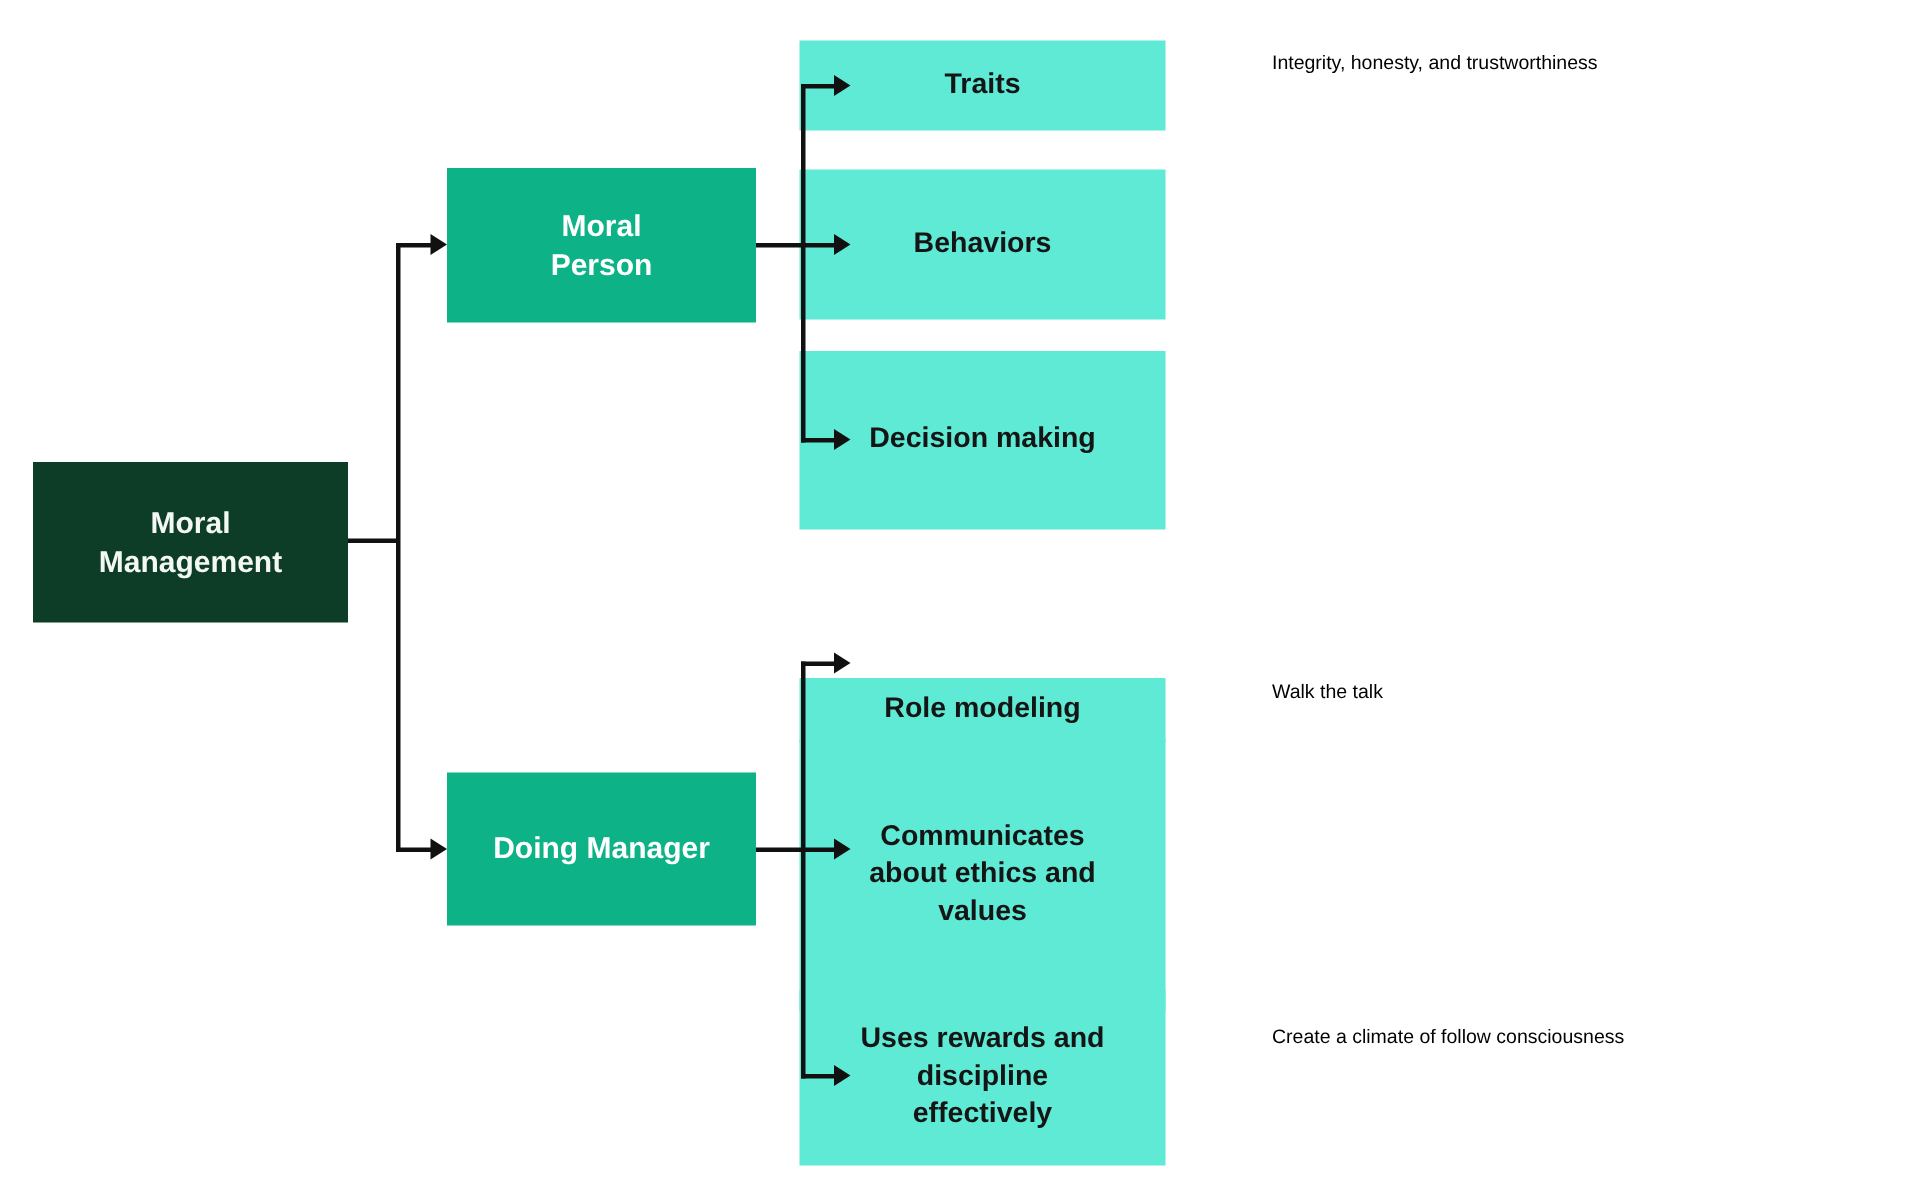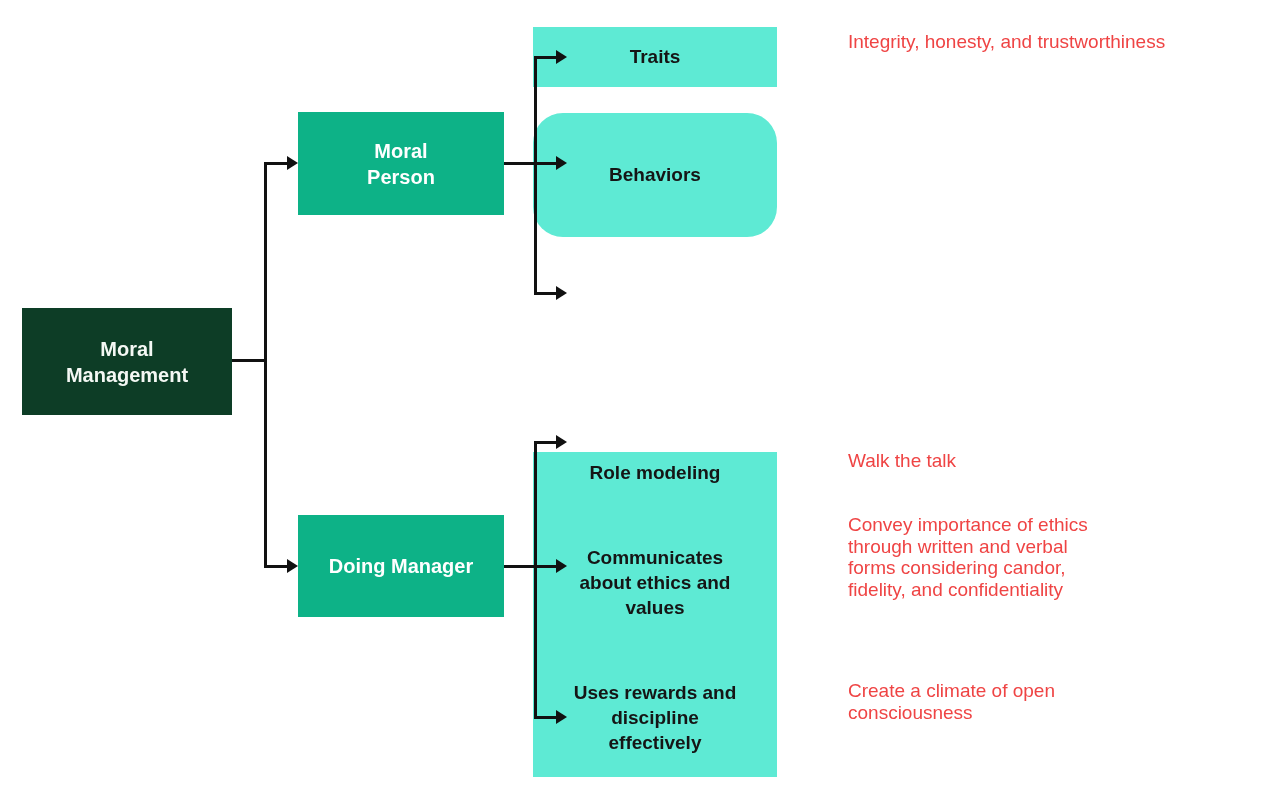--- a/index.html
+++ b/index.html
@@ -43,31 +43,31 @@
   .branch-person { left: 298px; top: 112px; width: 206px; height: 103px; }
   .branch-manager { left: 298px; top: 515px; width: 206px; height: 102px; }
   .leaf-box {
     background: #5eead4;
     left: 533px; width: 244px;
   }
   .leaf-box .label {
     color: #151515; font-size: 19px; max-width: 200px;
   }
   .leaf-traits    { top: 27px;  height: 60px;  }
-  .leaf-behaviors { top: 113px; height: 124px; border-radius: 30px; }
+  .leaf-behaviors { top: 113px; height: 100px; }
   .leaf-decision  { top: 234px; height: 119px; }
   .leaf-role      { top: 412px; height: 43px; margin-top: 40px;  }
   .leaf-comm      { top: 493px; height: 181px; }
   .leaf-rewards   { top: 660px; height: 117px; }
   
   .desc {
     position: absolute;
     left: 848px;
-    color: #ef4444;
-    font-size: 19px;
+    color: #000000;
+    font-size: 13px;
     line-height: 21.5px;
   }
   .desc-1 { top: 31px;  width: 420px; }
   .desc-2 { top: 120px; width: 340px; }
   .desc-3 { top: 259px; width: 345px; }
   .desc-4 { top: 450px; width: 420px; }
   .desc-5 { top: 514px; width: 272px; }
   .desc-6 { top: 680px; width: 240px; }
   
   .line {
@@ -122,39 +122,41 @@
   <div class="node branch-box branch-manager">
     <span class="label">Doing Manager</span>
   </div>
 
   <div class="node leaf-box leaf-traits">
     <span class="label">Traits</span>
   </div>
   <div class="node leaf-box leaf-behaviors">
     <span class="label">Behaviors</span>
   </div>
+  <div class="node leaf-box leaf-decision">
+    <span class="label">Decision making</span>
+  </div>
 
   <div class="node leaf-box leaf-role">
     <span class="label">Role modeling</span>
   </div>
   <div class="node leaf-box leaf-comm">
     <span class="label">Communicates
 about ethics and
 values</span>
   </div>
   <div class="node leaf-box leaf-rewards">
     <span class="label">Uses rewards and
 discipline
 effectively</span>
   </div>
 
   <div class="desc desc-1">Integrity, honesty, and trustworthiness</div>
   <div class="desc desc-4">Walk the talk</div>
-  <div class="desc desc-5">Convey importance of ethics through written and verbal forms considering candor, fidelity, and confidentiality</div>
-  <div class="desc desc-6">Create a climate of open consciousness</div>
+  <div class="desc desc-6">Create a climate of follow consciousness</div>
 
   <div class="line ln-root-out"></div>
   <div class="line ln-left-v"></div>
   <div class="line ln-person-in"></div>
   <div class="line ln-manager-in"></div>
   <div class="arrowhead ar-person"></div>
   <div class="arrowhead ar-manager"></div>
 
   <div class="line ln-person-out"></div>
   <div class="line ln-person-v"></div>

